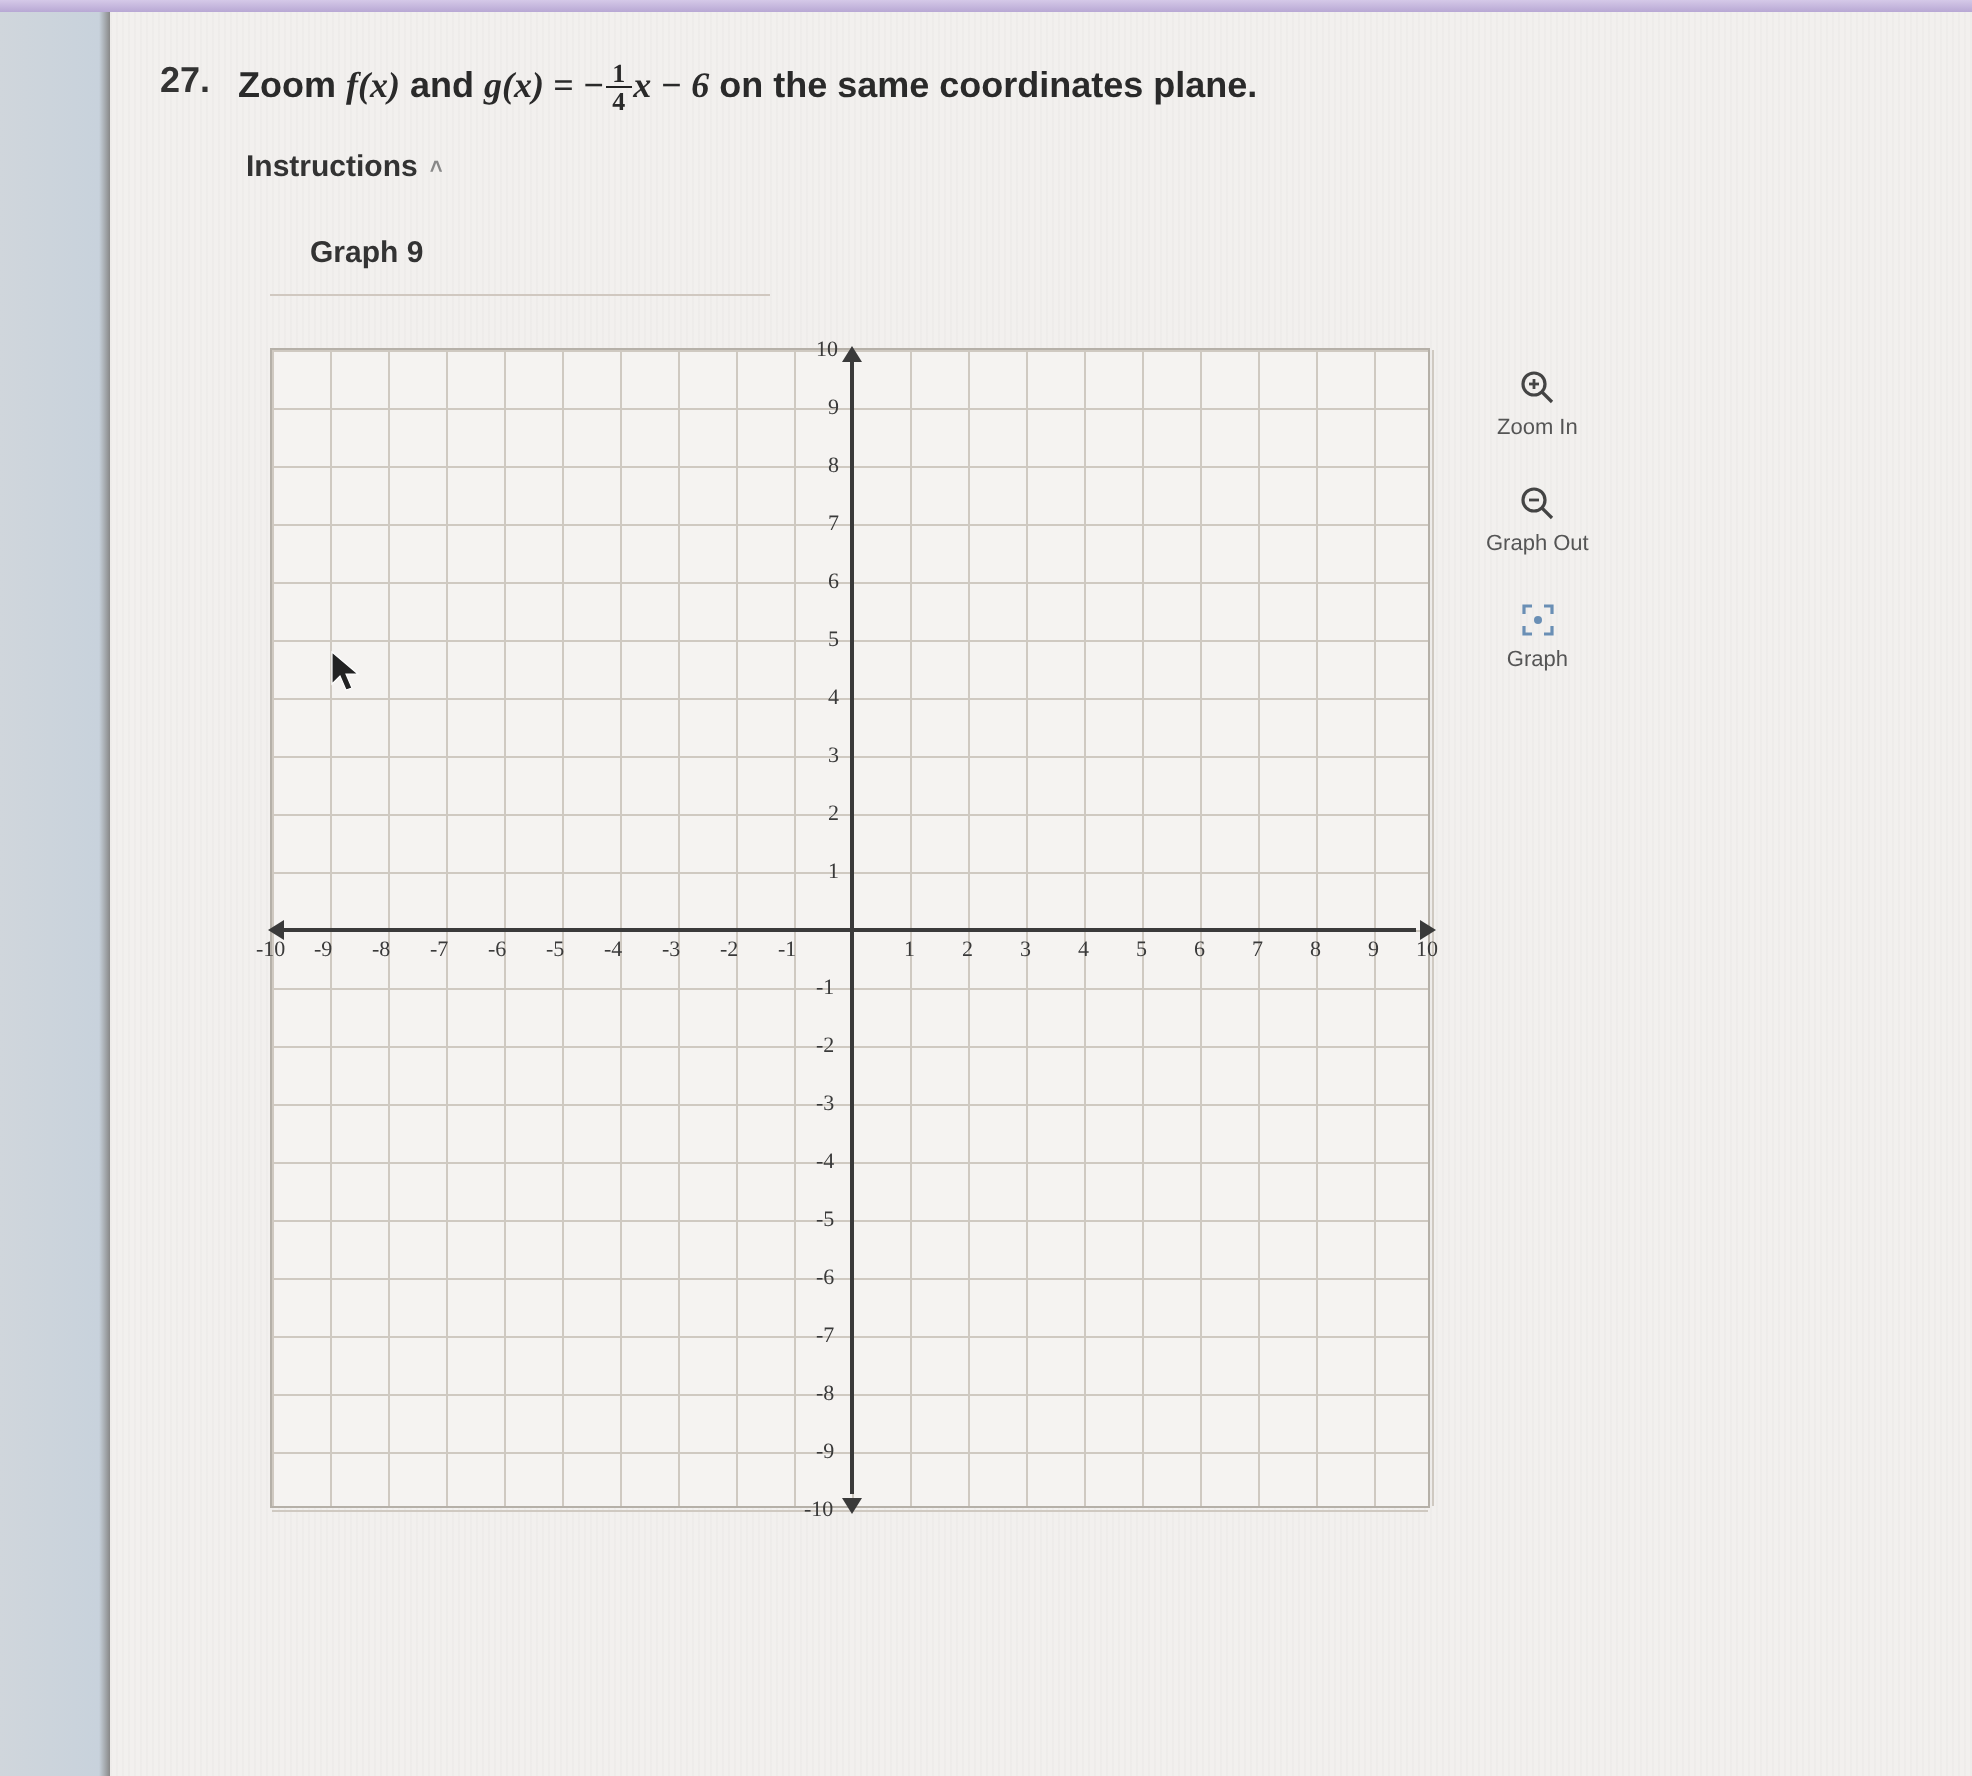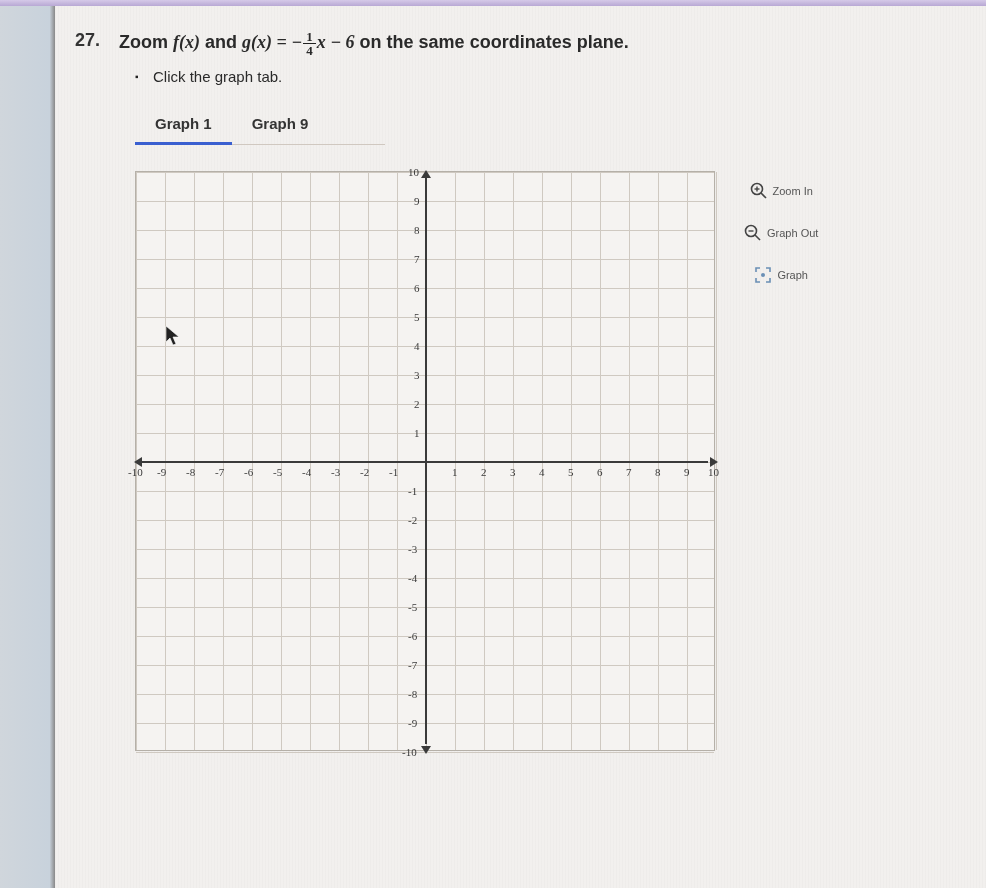--- a/index.html
+++ b/index.html
@@ -27,21 +27,21 @@
     position: absolute;
     left: 55px;
     right: 0;
     top: 6px;
     bottom: 0;
     background: #f2f0ee;
     padding: 24px 30px 10px 20px;
     background-image: repeating-linear-gradient(90deg, rgba(0,0,0,0.015) 0px, rgba(0,0,0,0.015) 1px, transparent 1px, transparent 3px);
   }
   .q-row { display:flex; gap:14px; }
-  .qnum { font-size: 18px; font-weight: 700; color:#333; min-width:30px; }
+  .qnum { font-size: 18px; font-weight: 700; color:#333; min-width:30px;text-align:right; }
   .qtitle { font-size: 18px; font-weight: 700; color:#2a2a2a; }
   .math { font-family: Liberation Serif, serif; font-style: italic; }
   .frac { display:inline-flex; flex-direction:column; vertical-align:middle; font-size:13px; line-height:1; font-style:normal; text-align:center; margin:0 1px; font-family:"Times New Roman",serif;}
   .frac .n { border-bottom:1px solid #222; padding:0 3px;}
   .frac .d { padding:0 3px;}
   .instructions-hdr { margin-left:48px; margin-top:18px; font-size:15px; font-weight:700; color:#333; display:flex; align-items:center; gap:6px; cursor:pointer;}
   .caret { display:inline-block; font-size:11px; color:#888; }
   .inst-list { margin-left:60px; margin-top:8px; font-size:15px; color:#2a2a2a; line-height:1.6; }
   .inst-list li { margin:4px 0 8px 18px; padding-right:20px; list-style:none; position:relative;}
   .inst-list li::before { content:"▪"; position:absolute; left:-18px; color:#222; font-size:10px; top:4px;}
@@ -57,21 +57,21 @@
   .axisline { position:absolute; background:#3a3a3a;}
   .axisline.v { width:1.5px; top:6px; bottom:6px;}
   .axisline.h { height:1.5px; left:6px; right:6px;}
   .arrow { position:absolute; width:0;height:0; }
   .arrow.up { border-left:5px solid transparent; border-right:5px solid transparent; border-bottom:8px solid #3a3a3a;}
   .arrow.down { border-left:5px solid transparent; border-right:5px solid transparent; border-top:8px solid #3a3a3a;}
   .arrow.left { border-top:5px solid transparent; border-bottom:5px solid transparent; border-right:8px solid #3a3a3a;}
   .arrow.right { border-top:5px solid transparent; border-bottom:5px solid transparent; border-left:8px solid #3a3a3a;}
   .tick { position:absolute; font-size:11px; color:#3a3a3a; font-family:Liberation Serif, serif;}
   .controls { display:flex; flex-direction:column; gap:4px; align-items:center; padding-top:6px;}
-  .ctrl { display:flex; flex-direction:row; align-items:center; gap:4px; cursor:pointer; padding:4px 0 14px;}
+  .ctrl { display:flex; flex-direction:column; align-items:center; gap:4px; cursor:pointer; padding:4px 0 14px;}
   .ctrl-icon { width:20px; height:20px; display:flex; align-items:center; justify-content:center;}
   .ctrl-label { font-size:11px; color:#555;}
   .cursor-arrow { position:absolute; left:165px; top:325px; pointer-events:none;}
 </style>
 </head>
 <body>
 
 <div class="top-strip"></div>
 <div class="left-gutter"></div>
 
@@ -80,27 +80,29 @@
   <div class="q-row">
     <div class="qnum">27.</div>
     <div class="qtitle">
       <span>Zoom </span><span class="math">f(x)</span><span> and </span><span class="math">g(x) = </span><span class="math">−</span><span class="frac">
           <span class="n">1</span>
           <span class="d">4</span>
         </span><span class="math">x − 6</span><span> on the same coordinates plane.</span>
     </div>
   </div>
 
+  <div class="instructions-hdr">
+    <span>Instructions</span>
+    <span class="caret">˄</span>
+  </div>
 
   <ul class="inst-list">
-    <li>Click the graph tab.</li>
   </ul>
 
   <div class="tabs">
-    <div class="tab active">Graph 1</div>
     <div class="tab">Graph 9</div>
   </div>
   <div class="tabs-underline"></div>
 
   <div class="graph-wrap">
     <div class="graph-outer" id="graph">
         <div class="gridline v" style="left: 0px;"></div>
         <div class="gridline v" style="left: 29px;"></div>
         <div class="gridline v" style="left: 58px;"></div>
         <div class="gridline v" style="left: 87px;"></div>

